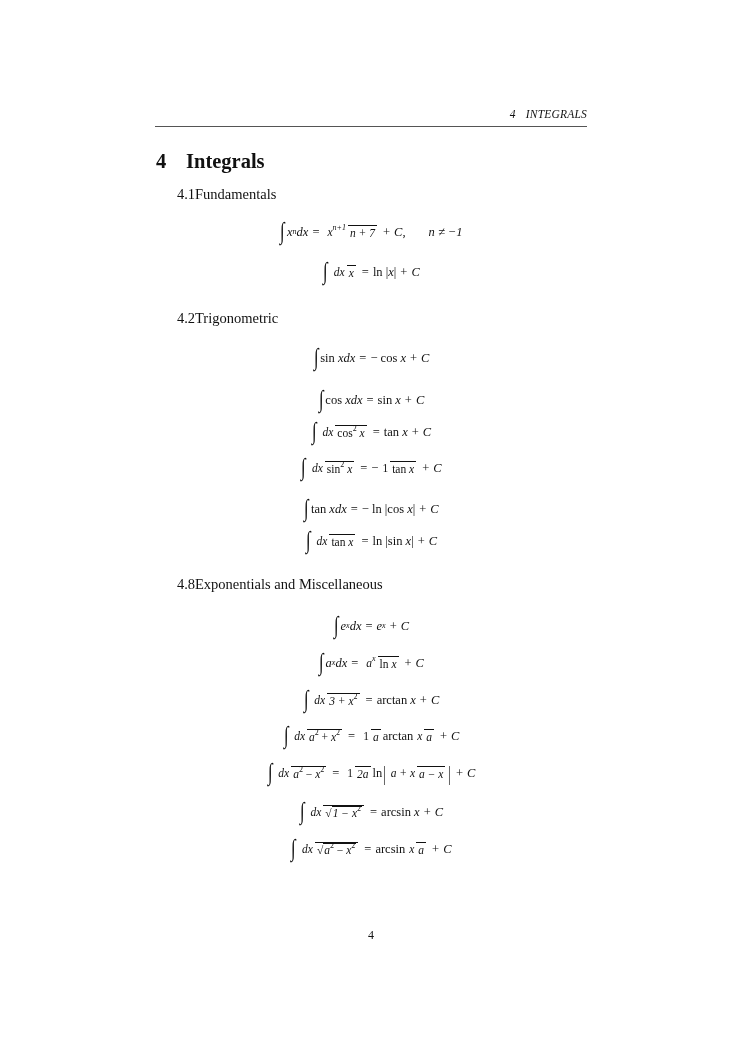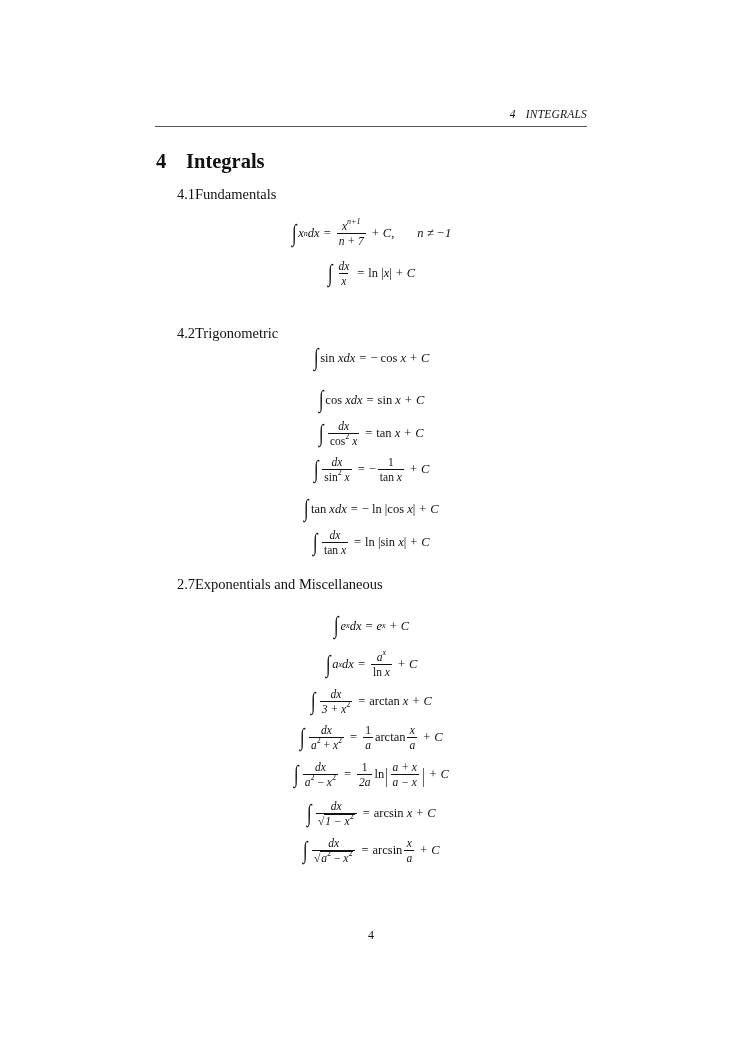--- a/index.html
+++ b/index.html
@@ -38,21 +38,21 @@
     font-family: "Liberation Serif", "DejaVu Serif", serif;
     font-size: 12.5px; white-space: nowrap;
   }
   .eq i { font-style: italic; }
   .int {
     font-size: 24px; font-style: italic; display: inline-block;
     transform: scaleX(0.7); margin-right: 1px; line-height: 1;
     position: relative; top: -1px;
   }
   .frac {
-    display: inline-flex; flex-direction: column; align-items: center;
+    display: inline-flex; flex-direction: row; align-items: center;
     vertical-align: middle; margin: 0 2px; font-size: 11.5px;
   }
   .frac .n { padding: 0 2px 1px; }
   .frac .d { padding: 1px 2px 0; border-top: 0.8px solid #111; }
   .op { margin: 0 4px; }
   sup { font-size: 8px; vertical-align: 6px; line-height: 0; }
   .bar { display: inline-block; font-size: 22px; transform: scaleX(0.6); line-height: 1; }
   .sqrt { border-top: 0.8px solid #111; padding: 0 1px; }
   .cond { margin-left: 23px; }
 
@@ -97,21 +97,21 @@
   <span class="int">∫</span>
   <span class="frac">
       <span class="n"><i>dx</i></span>
       <span class="d"><i>x</i></span>
     </span>
   <span class="op">=</span>
   <span>ln</span>&nbsp;<span>|</span><i>x</i><span>|</span>
   <span class="op">+</span><i>C</i>
 </div>
 
-<div class="h2" style="top:325px;">
+<div class="h2" style="top:310px;">
   <span class="num">4.2</span><span>Trigonometric</span>
 </div>
 
 <div class="eq" style="top:346px;">
   <span class="int">∫</span>
   <span>sin</span>&nbsp;<i>x</i><i>dx</i>
   <span class="op">=</span>
   <span>−</span>&nbsp;<span>cos</span>&nbsp;<i>x</i>
   <span class="op">+</span><i>C</i>
 </div>
@@ -164,21 +164,21 @@
   <span class="frac">
       <span class="n"><i>dx</i></span>
       <span class="d"><span>tan</span>&nbsp;<i>x</i></span>
     </span>
   <span class="op">=</span>
   <span>ln</span>&nbsp;<span>|</span><span>sin</span>&nbsp;<i>x</i><span>|</span>
   <span class="op">+</span><i>C</i>
 </div>
 
 <div class="h2" style="top:576px;">
-  <span class="num">2.7</span><span>Exponentials and Miscellaneous</span>
+  <span class="num">4.8</span><span>Exponentials and Miscellaneous</span>
 </div>
 
 <div class="eq" style="top:614px;">
   <span class="int">∫</span>
   <i>e</i>
     <sup><i>x</i></sup>
     <i>dx</i>
   <span class="op">=</span>
   <i>e</i>
     <sup><i>x</i></sup>

